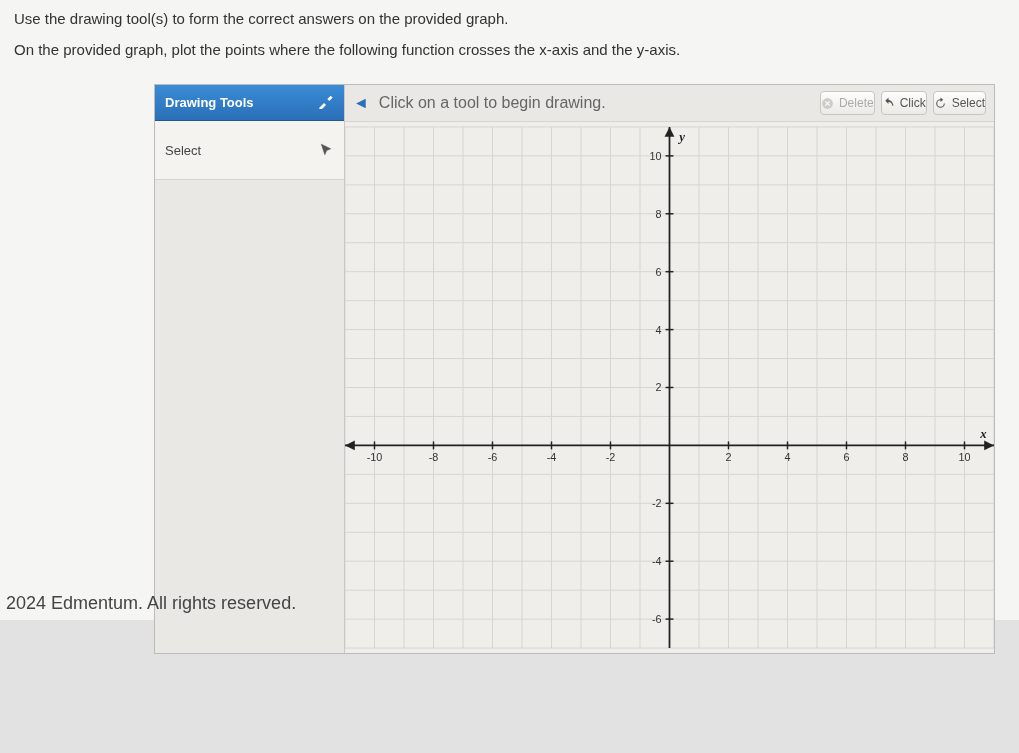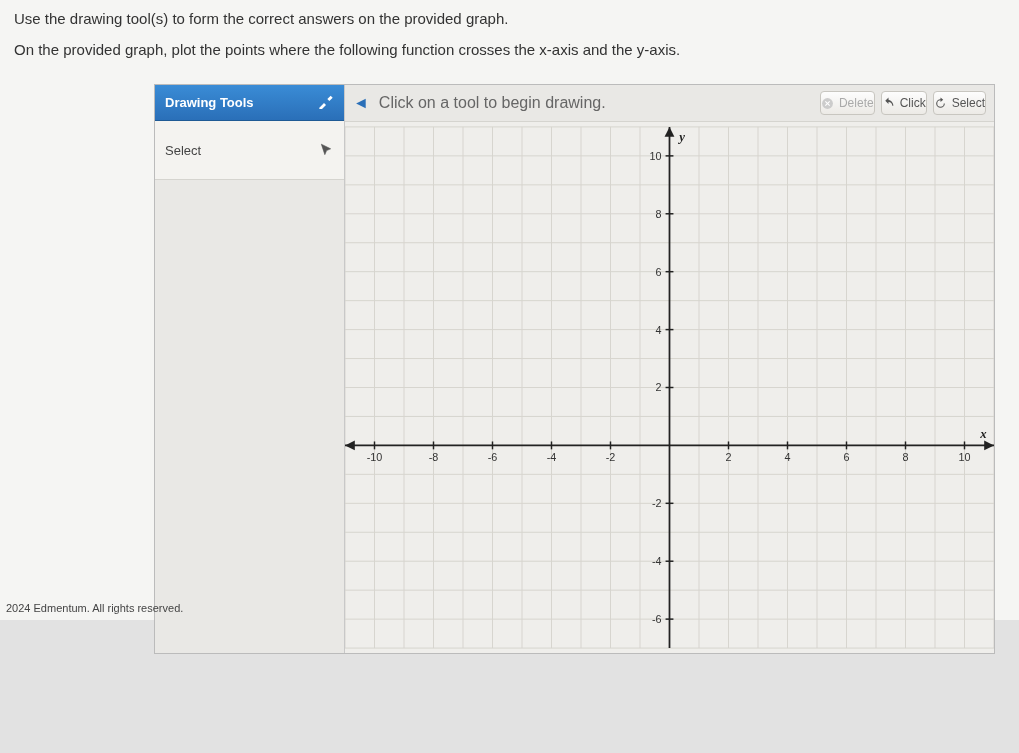--- a/index.html
+++ b/index.html
@@ -102,21 +102,21 @@
   position:relative;
   background:#efeeeb;
   overflow:hidden;
 }
 .graph-svg { position:absolute; inset:0; width:100%; height:100%; }
 
 .footer {
   position:absolute;
   bottom:6px;
   left:6px;
-  font-size:11px;
+  font-size:18px;
   color:#444;
   margin-top:32px;
 }
 </style>
 </head>
 <body>
 
 <div class="page">
   <p class="instruction1">Use the drawing tool(s) to form the correct answers on the provided graph.</p>
   <p class="instruction2">On the provided graph, plot the points where the following function crosses the x-axis and the y-axis.</p>

